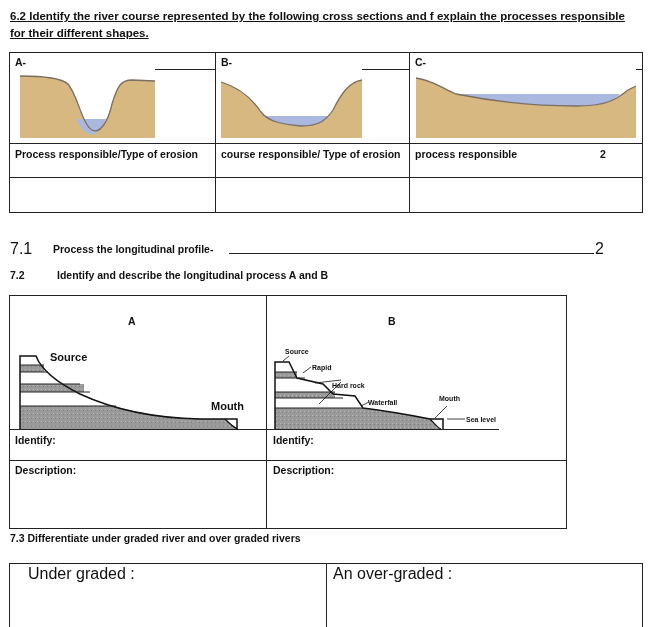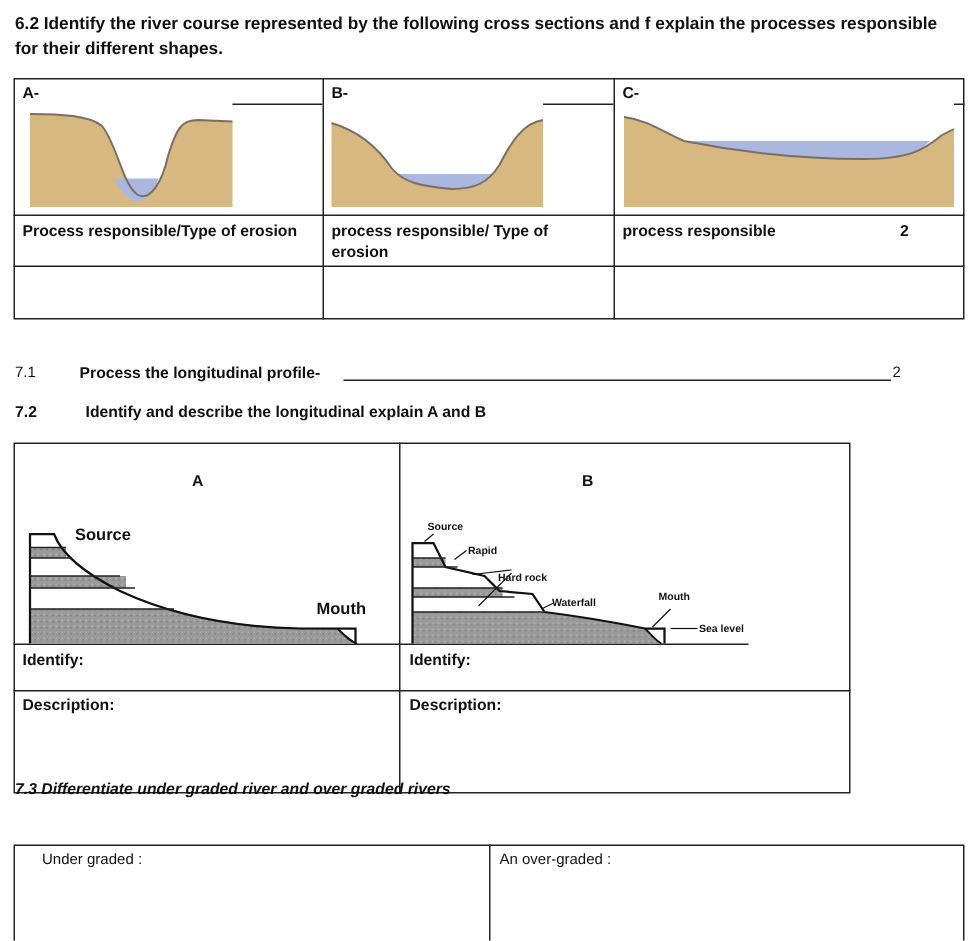--- a/index.html
+++ b/index.html
@@ -1,23 +1,23 @@
 <!DOCTYPE html>
 <html><head>
 <meta charset="utf-8">
 <style>
   html,body{margin:0;padding:0;background:#fff;}
   body{width:649px;height:627px;position:relative;overflow:hidden;font-family:"Liberation Sans",sans-serif;color:#111;}
   .abs{position:absolute;}
-  .q-title{left:10px;top:8px;width:630px;font-size:11.5px;font-weight:bold;line-height:17px;}
+  .q-title{left:10px;top:8px;width:630px;font-size:11.5px;font-weight:bold;line-height:17px;text-decoration:underline;}
   .box{position:absolute;border:1px solid #222;box-sizing:border-box;}
   .vline{position:absolute;width:1px;background:#222;}
   .hline{position:absolute;height:1px;background:#222;}
   .lbl{position:absolute;font-size:10.5px;font-weight:bold;line-height:14px;}
-  .reg{position:absolute;font-size:10px;line-height:14px;}
+  .reg{position:absolute;font-size:16px;line-height:14px;}
   .small{font-family:"Liberation Sans",sans-serif;font-weight:bold;}
   svg{position:absolute;overflow:visible;}
 </style>
 </head>
 <body>
 
 <div class="abs q-title">6.2 Identify the river course represented by the following cross sections and f explain the processes responsible for their different shapes.</div>
 
 <div class="box" style="left:9px;top:52px;width:634px;height:161px;"></div>
 <div class="vline" style="left:215px;top:52px;height:161px;"></div>
@@ -45,35 +45,35 @@
   <path d="M0,8 C20,14 32,26 40,38 C48,48 60,50 80,52 C96,52 104,48 112,36 C120,20 128,8 141,6" fill="none" stroke="#7a6e62" stroke-width="1.3"></path>
 </svg>
 
 <svg style="left:416px;top:74px;" width="220" height="64" viewBox="0 0 220 64">
   <path d="M0,4 C16,6 26,14 40,20 C70,26 110,32 160,32 C190,32 200,26 212,16 L220,12 L220,64 L0,64 Z" fill="#d7b880"></path>
   <path d="M40,20 L204,20 C196,28 186,32 160,32 C110,32 70,26 40,20 Z" fill="#aab8e0"></path>
   <path d="M0,4 C16,6 26,14 40,20 C70,26 110,32 160,32 C190,32 200,26 212,16 L220,12" fill="none" stroke="#7a6e62" stroke-width="1.3"></path>
 </svg>
 
 <div class="lbl" style="left:15px;top:147px;width:195px;">Process responsible/Type of erosion</div>
-<div class="lbl" style="left:221px;top:147px;width:180px;">process responsible/  Type of erosion</div>
+<div class="lbl" style="left:221px;top:147px;width:180px;">course responsible/  Type of erosion</div>
 <div class="lbl" style="left:415px;top:147px;text-align:center;">process responsible</div>
 <div class="lbl" style="left:600px;top:147px;">2</div>
 
 <div class="abs" style="left:10px;top:178px;width:205px;height:34px;"></div>
 <div class="abs" style="left:216px;top:178px;width:193px;height:34px;"></div>
 <div class="abs" style="left:410px;top:178px;width:232px;height:34px;"></div>
 
 <div class="reg" style="left:10px;top:242px;">7.1</div>
 <div class="lbl" style="left:53px;top:242px;">Process the longitudinal profile-</div>
 <div class="abs" style="left:229px;top:253px;width:365px;height:0;border-bottom:1.5px solid #222;"></div>
 <div class="reg" style="left:595px;top:242px;">2</div>
 
 <div class="lbl" style="left:10px;top:268px;text-align:center;">7.2</div>
-<div class="lbl" style="left:57px;top:268px;">Identify and describe the longitudinal explain A and B</div>
+<div class="lbl" style="left:57px;top:268px;">Identify and describe the longitudinal process A and B</div>
 
 <div class="box" style="left:9px;top:295px;width:558px;height:234px;"></div>
 <div class="vline" style="left:266px;top:295px;height:234px;"></div>
 <div class="hline" style="left:9px;top:429px;width:490px;"></div>
 <div class="hline" style="left:9px;top:460px;width:558px;"></div>
 
 <div class="lbl" style="left:128px;top:314px;font-family:'Liberation Sans',sans-serif;">A</div>
 <div class="lbl" style="left:388px;top:314px;">B</div>
 
 <svg style="left:20px;top:352px;" width="220" height="77" viewBox="0 0 220 77">
@@ -120,20 +120,20 @@
 <div class="lbl" style="left:15px;top:433px;">Identify:</div>
 <div class="lbl" style="left:273px;top:433px;">Identify:</div>
 <div class="lbl" style="left:15px;top:463px;">Description:</div>
 <div class="lbl" style="left:273px;top:463px;">Description:</div>
 
 <div class="abs" style="left:80px;top:431px;width:180px;height:28px;"></div>
 <div class="abs" style="left:340px;top:431px;width:220px;height:28px;"></div>
 <div class="abs" style="left:10px;top:478px;width:255px;height:50px;"></div>
 <div class="abs" style="left:267px;top:478px;width:298px;height:50px;"></div>
 
-<div class="lbl" style="left:10px;top:519px;font-style:italic;">7.3 Differentiate under graded river and over graded rivers</div>
+<div class="lbl" style="left:10px;top:531px;">7.3 Differentiate under graded river and over graded rivers</div>
 
 <div class="box" style="left:9px;top:563px;width:634px;height:80px;"></div>
 <div class="vline" style="left:326px;top:563px;height:80px;"></div>
 <div class="reg" style="left:16px;top:567px;margin-left:12px;">Under graded :</div>
 <div class="reg" style="left:333px;top:567px;">An over-graded :</div>
 <div class="abs" style="left:10px;top:582px;width:315px;height:45px;"></div>
 <div class="abs" style="left:327px;top:582px;width:315px;height:45px;"></div>
 
 </body></html>

